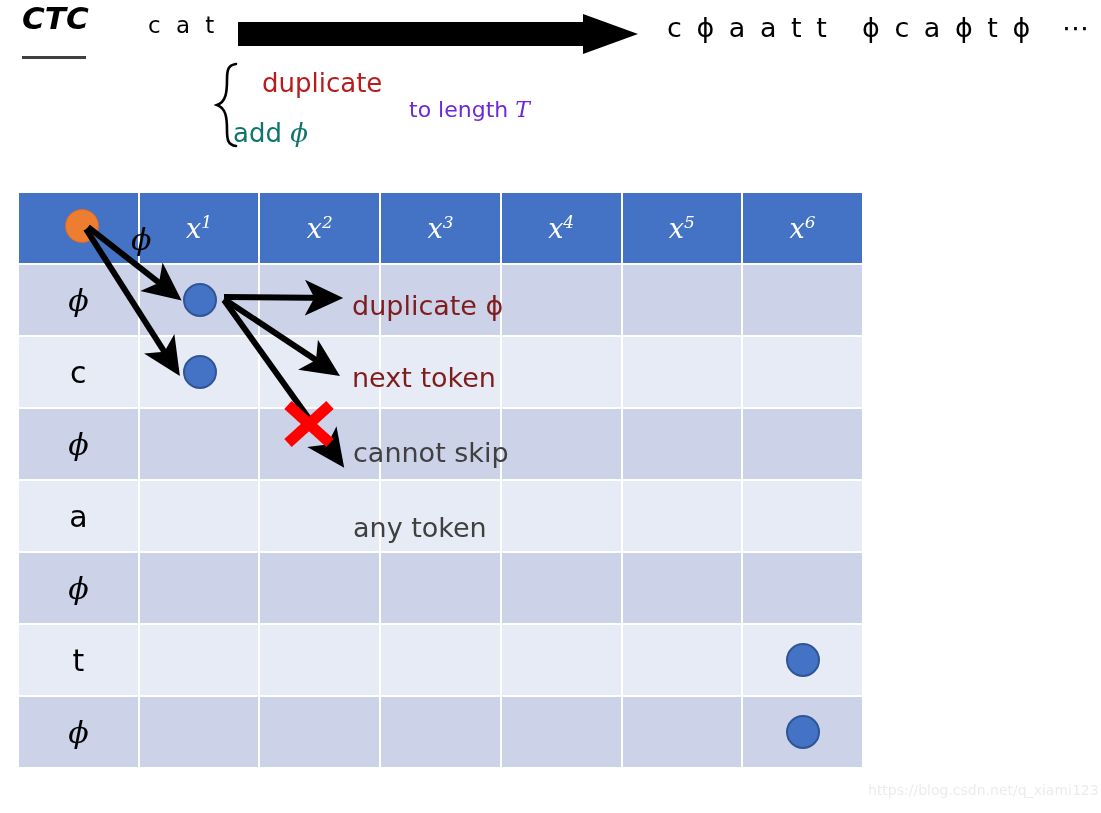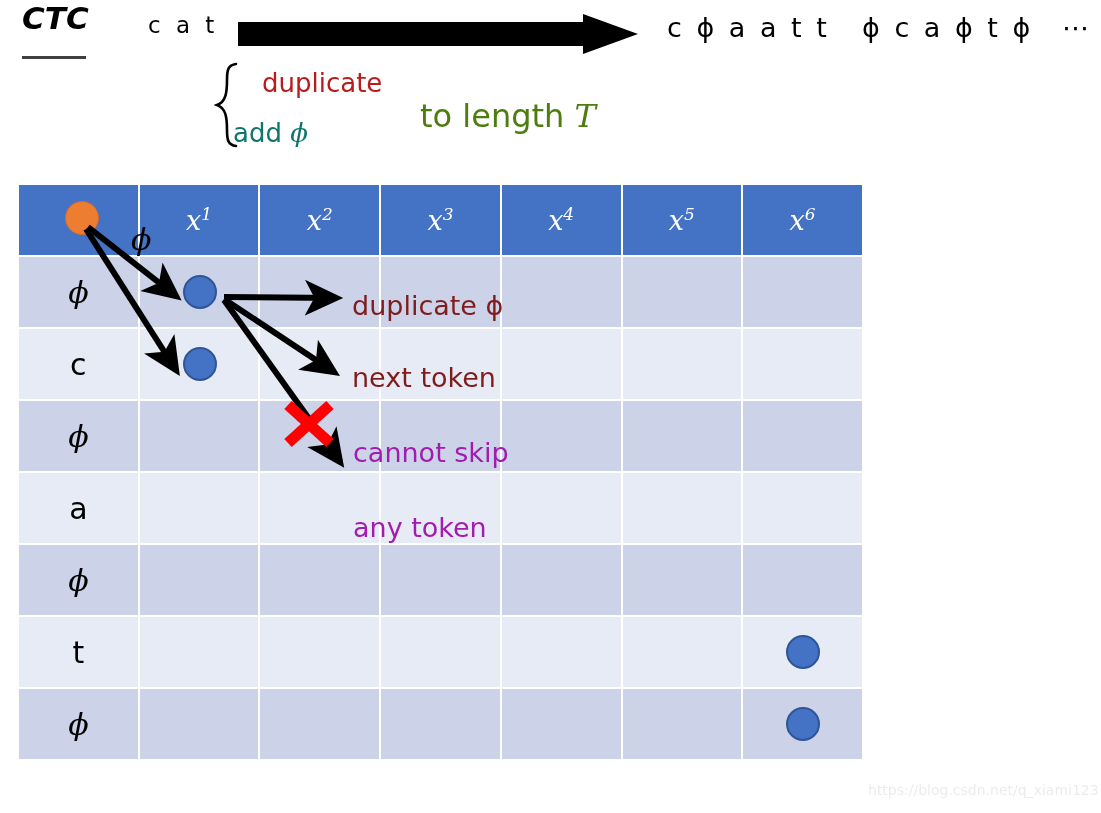--- a/index.html
+++ b/index.html
@@ -70,30 +70,30 @@
     font-size: 26px;
     color: #b91c1c;
     margin-left: 29px;
   }
   #note-add-phi {
     left: 233px; top: 118px;
     font-size: 26px;
     color: #0f766e;
   }
   #note-length {
-    left: 420px; top: 97px;
-    font-size: 32px;
-    color: #4d7c0f;
+    left: 409px; top: 97px;
+    font-size: 22px;
+    color: #6d28d9;
   }
   .ital { font-style: italic; font-family: "DejaVu Serif", "Liberation Serif", serif; }
   .phi { font-style: italic; font-family: "DejaVu Serif", "Liberation Serif", serif; }
 
   
   #lattice {
-    left: 17px; top: 183px;
+    left: 17px; top: 191px;
     width: 847px;
     border-collapse: separate;
     border-spacing: 0;
   }
   #lattice table {
     border-collapse: separate;
     border-spacing: 2px;
     width: 847px;
     table-layout: fixed;
   }
@@ -143,21 +143,21 @@
     pointer-events: none;
   }
 
   .annot {
     font-size: 27px;
     color: #7f1d1d;
     white-space: nowrap;
   }
   .annot-red {
     font-size: 27px;
-    color: #a21caf;
+    color: #404040;
     white-space: nowrap;
     text-align: right;
   }
   #annot-duplicate { left: 352px; top: 290px; }
   #annot-next     { left: 352px; top: 362px; }
   #annot-cannot   { left: 353px; top: 437px; }
   #annot-any      { left: 353px; top: 512px; }
 
   #phi-head-label {
     left: 131px; top: 222px;

